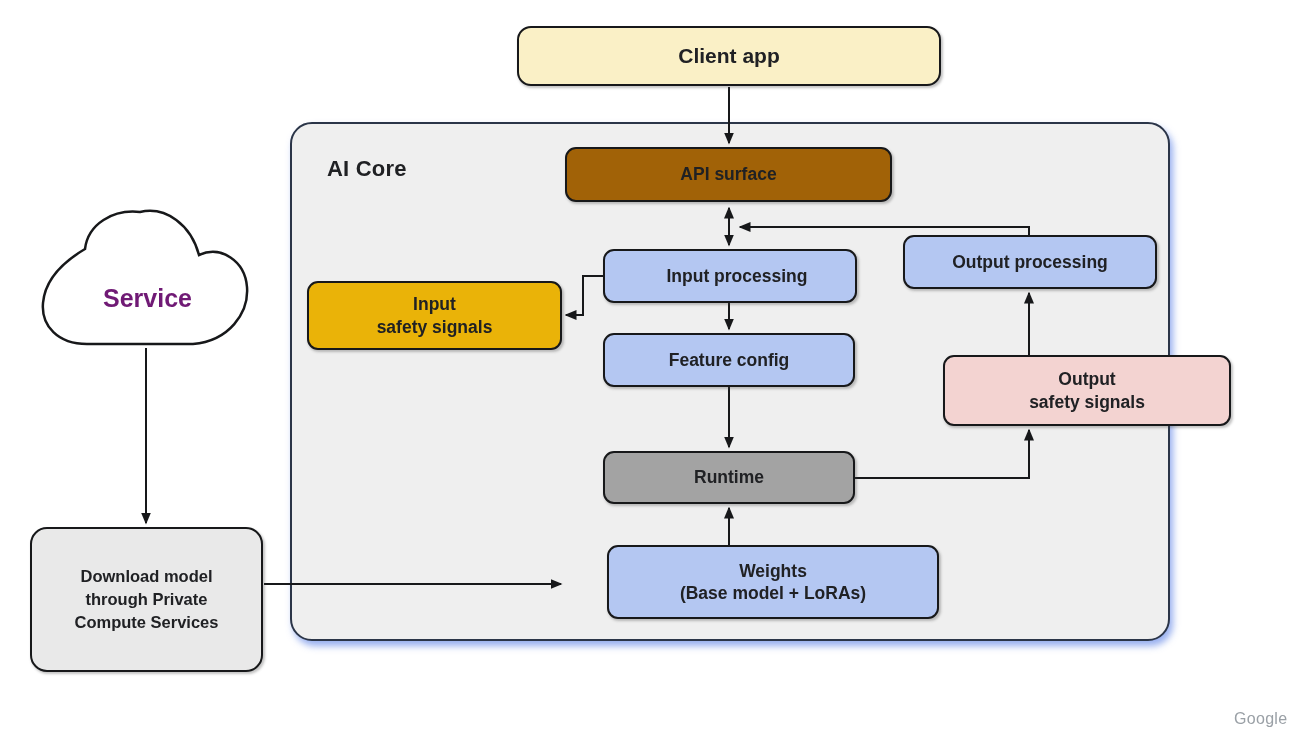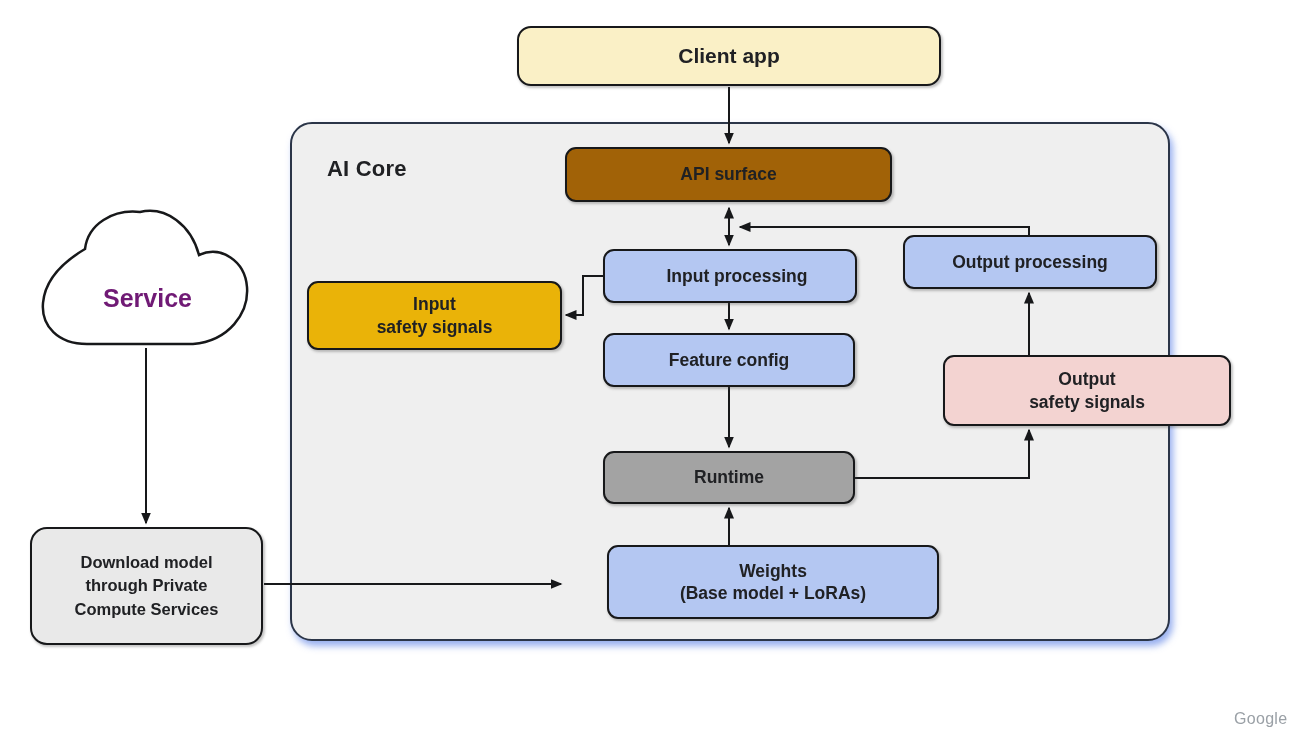--- a/index.html
+++ b/index.html
@@ -28,21 +28,21 @@
   }
   #api-surface{left:565px;top:147px;width:327px;height:55px;}
   #input-processing{left:603px;top:249px;width:254px;height:54px;}
   #input-safety-signals{left:307px;top:281px;width:255px;height:69px;}
   #feature-config{left:603px;top:333px;width:252px;height:54px;}
   #output-processing{left:903px;top:235px;width:254px;height:54px;}
   #output-safety-signals{left:903px;top:355px;width:288px;height:71px;margin-left:40px;}
   #runtime{left:603px;top:451px;width:252px;height:53px;}
   #weights{left:565px;top:545px;width:332px;height:74px;margin-left:42px;}
   #download-model{
-    left:30px;top:527px;width:233px;height:118px;
+    left:30px;top:527px;width:233px;height:145px;
     border-width:2.5px;border-radius:17px;font-size:16.5px;line-height:1.4;
   }
   #service-cloud-svg{position:absolute;left:41px;top:209px;}
   #service-label{
     position:absolute;left:45px;top:284px;width:205px;text-align:center;
     font-size:25px;font-weight:bold;color:#701a75;
   }
   #connectors{position:absolute;left:0;top:0;pointer-events:none;}
   #google-wordmark{
     position:absolute;left:1234px;top:710px;font-size:16px;color:#9aa0a6;

